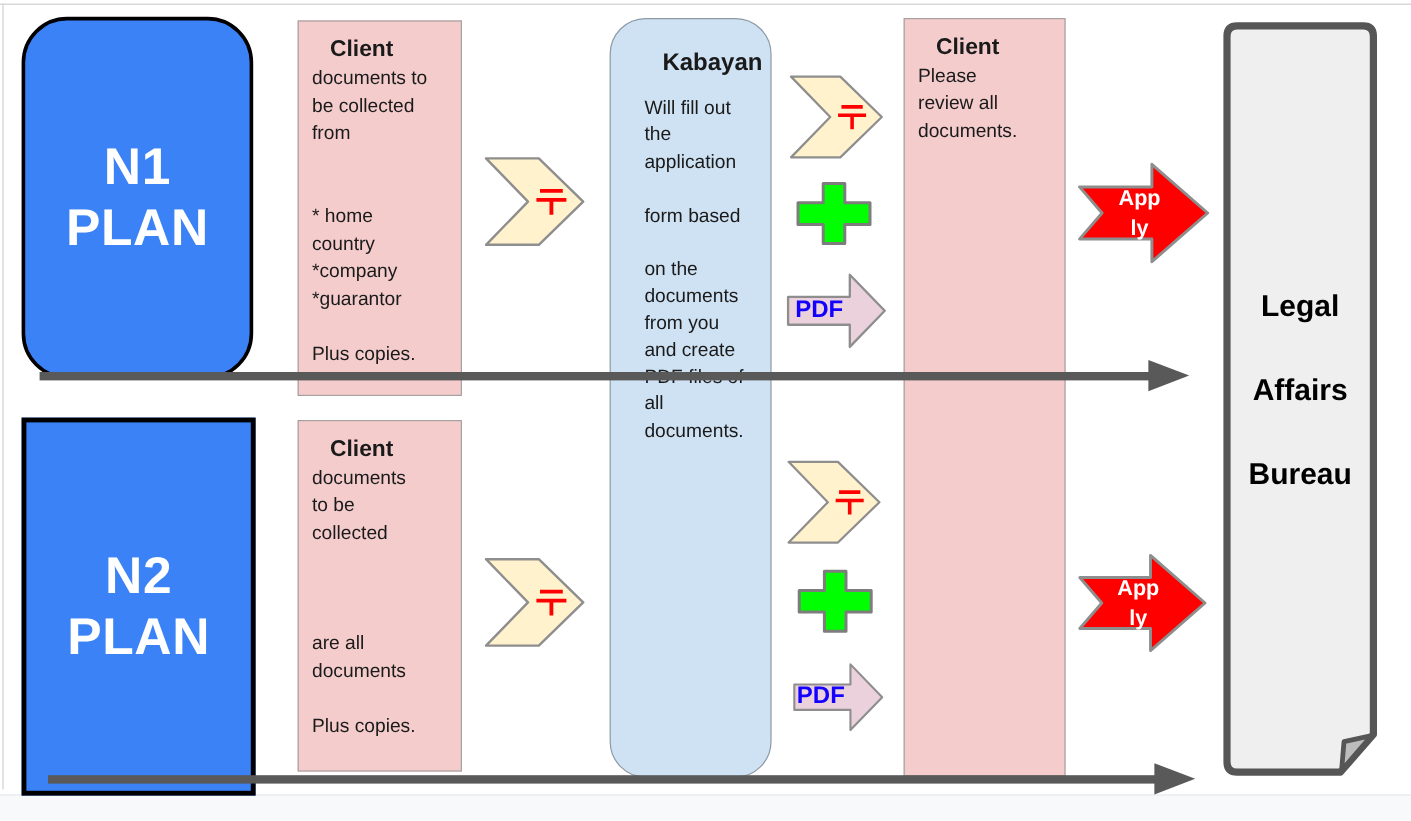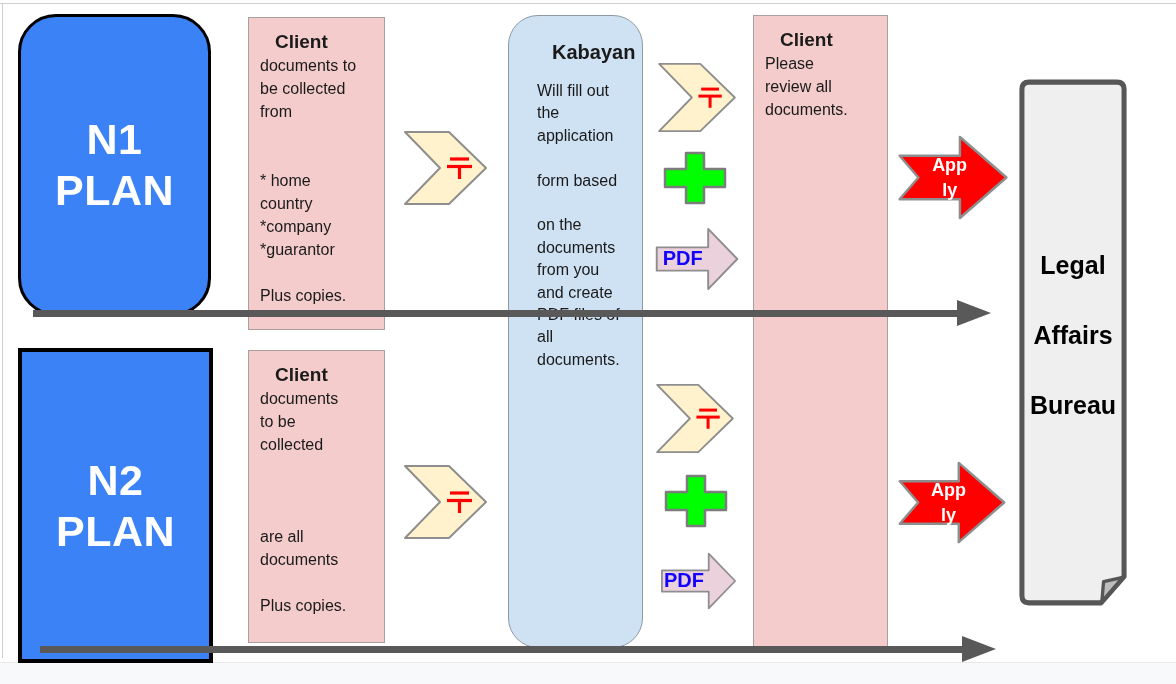--- a/index.html
+++ b/index.html
@@ -55,21 +55,21 @@
   .flow-head{
     width:0;height:0;border-top:13px solid transparent;border-bottom:13px solid transparent;
     border-left:34px solid #595959;z-index:6;
   }
   .line1{left:33px;top:310px;width:925px;}
   .head1{left:957px;top:300px;}
   .line2{left:40px;top:646px;width:923px;}
   .head2{left:962px;top:636px;}
 
   
-  .dest{left:1019px;top:28px;width:108px;height:629px;}
+  .dest{left:1019px;top:18px;width:129px;height:629px;}
   .dest-text{
     position:absolute;inset:0;display:flex;flex-direction:column;align-items:center;justify-content:center;
     transform:translateY(-8px);font-weight:bold;font-size:25px;color:#000;
   }
   .dest-text div{line-height:70px;}
   .z2{z-index:2;}
 </style>
 </head>
 <body>
 

